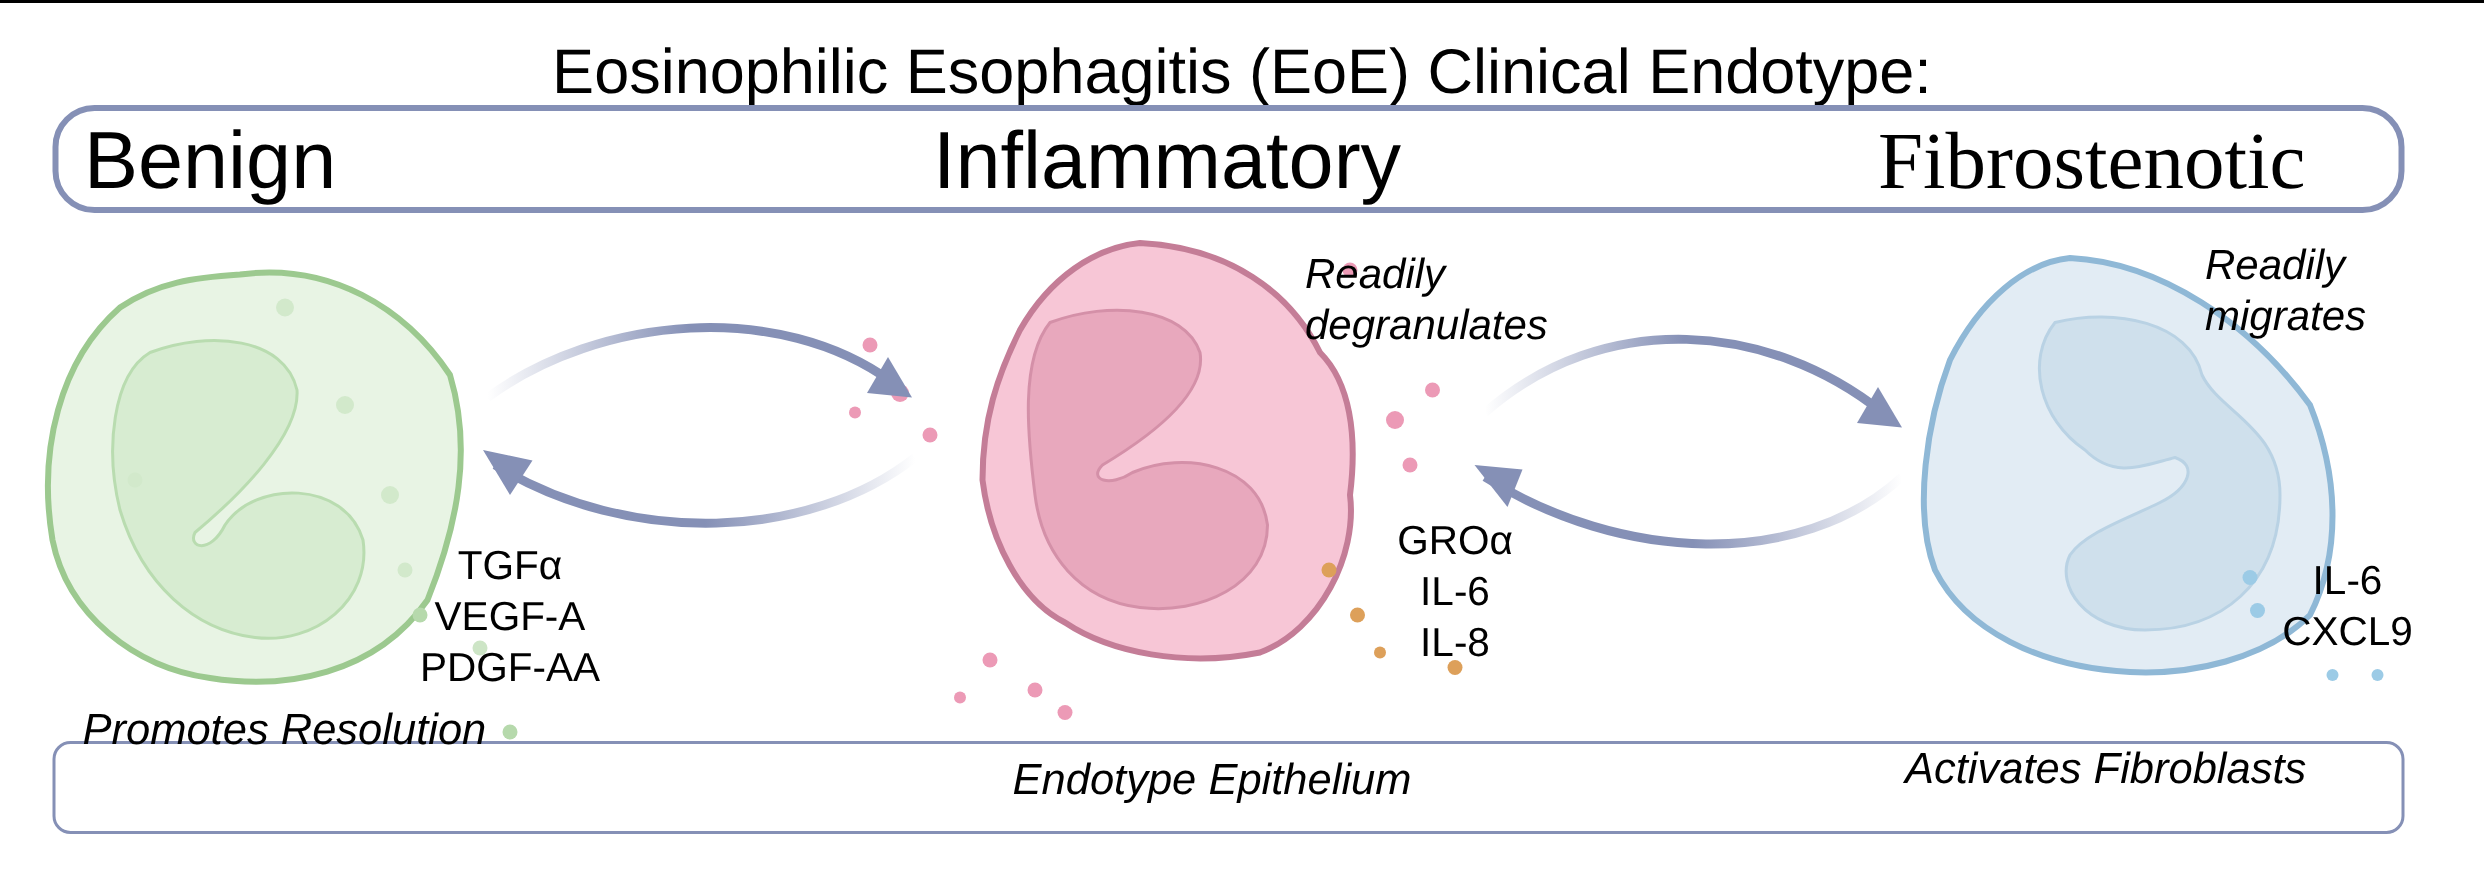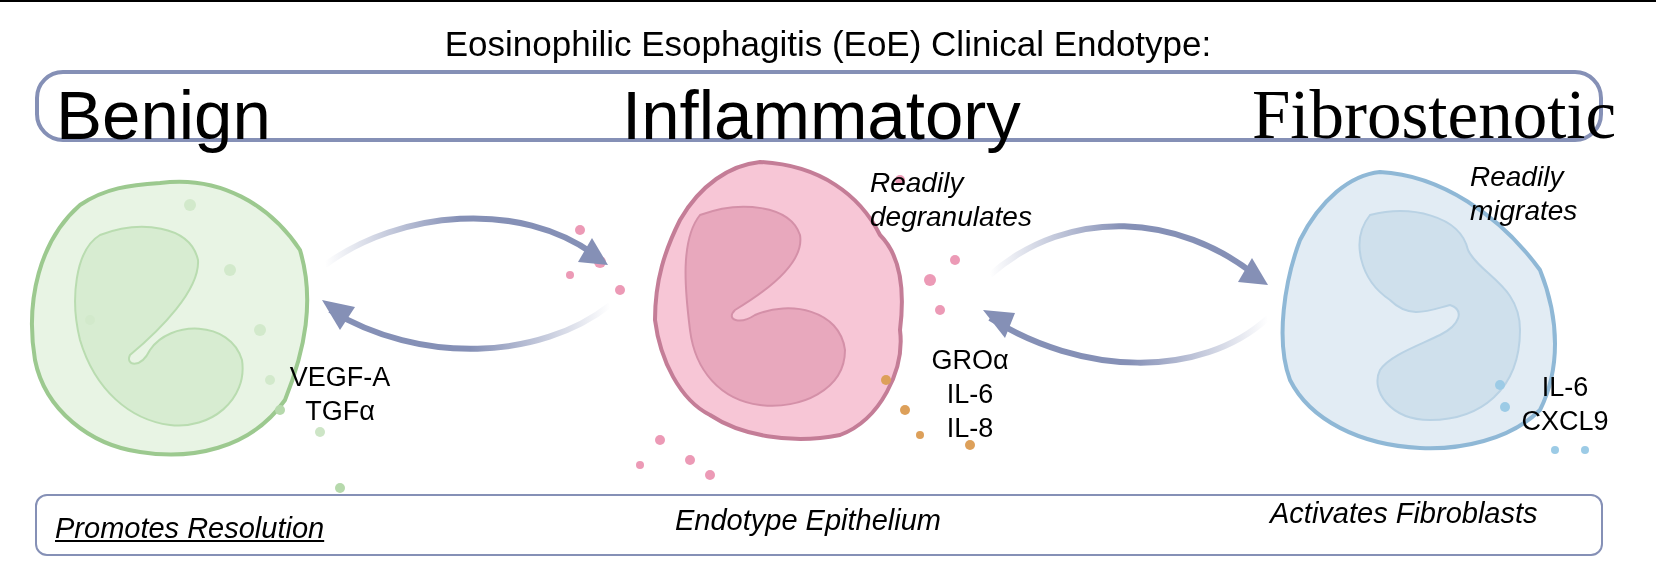--- a/index.html
+++ b/index.html
@@ -1,20 +1,20 @@
 <!DOCTYPE html>
 <html><head>
 <meta charset="utf-8">
 <style>
   html,body{margin:0;padding:0;background:#fff;}
   body{width:1656px;height:582px;position:relative;overflow:hidden;font-family:"Liberation Sans",sans-serif;color:#000;}
   .topline{position:absolute;left:0;top:0;width:1656px;height:2px;background:#000;}
-  .title{position:absolute;left:0;width:1656px;top:24px;text-align:center;font-size:35px;}
+  .title{position:absolute;left:0;width:1656px;top:24px;text-align:center;font-size:42px;}
   .hdrbox{position:absolute;left:35px;top:70px;width:1568px;height:72px;border:4px solid #8590b6;border-radius:28px;box-sizing:border-box;}
-  .lbl{position:absolute;font-size:69px;top:76px;}
+  .lbl{position:absolute;font-size:54px;top:76px;}
   .ftbox{position:absolute;left:35px;top:494px;width:1568px;height:62px;border:2px solid #8590b6;border-radius:12px;box-sizing:border-box;}
   .ftlbl{position:absolute;font-size:29px;font-style:italic;}
   .cyt{position:absolute;font-size:27px;text-align:center;line-height:34px;}
   .note{position:absolute;font-size:28px;font-style:italic;text-align:left;line-height:34px;}
   svg.art{position:absolute;left:0;top:0;}
 </style>
 </head>
 <body>
 
 <div class="topline"></div>
@@ -101,29 +101,30 @@
 <div class="note" style="left:870px;top:166px;width:200px;">
   <div>Readily</div>
   <div>degranulates</div>
 </div>
 <div class="note" style="left:1470px;top:160px;width:150px;">
   <div>Readily</div>
   <div>migrates</div>
 </div>
 
 <div class="cyt" style="left:270px;top:360px;width:140px;">
+  <div>TGFα</div>
   <div>VEGF-A</div>
-  <div>TGFα</div>
+  <div>PDGF-AA</div>
 </div>
 <div class="cyt" style="left:905px;top:343px;width:130px;">
   <div>GROα</div>
   <div>IL-6</div>
   <div>IL-8</div>
 </div>
 <div class="cyt" style="left:1510px;top:370px;width:110px;">
   <div>IL-6</div>
   <div>CXCL9</div>
 </div>
 
 <div class="ftbox"></div>
-<div class="ftlbl" style="left:55px;top:512px;text-decoration:underline;">Promotes Resolution</div>
+<div class="ftlbl" style="left:55px;top:471px;">Promotes Resolution</div>
 <div class="ftlbl" style="left:675px;top:504px;">Endotype Epithelium</div>
 <div class="ftlbl" style="left:1270px;top:497px;">Activates Fibroblasts</div>
 
 </body></html>

